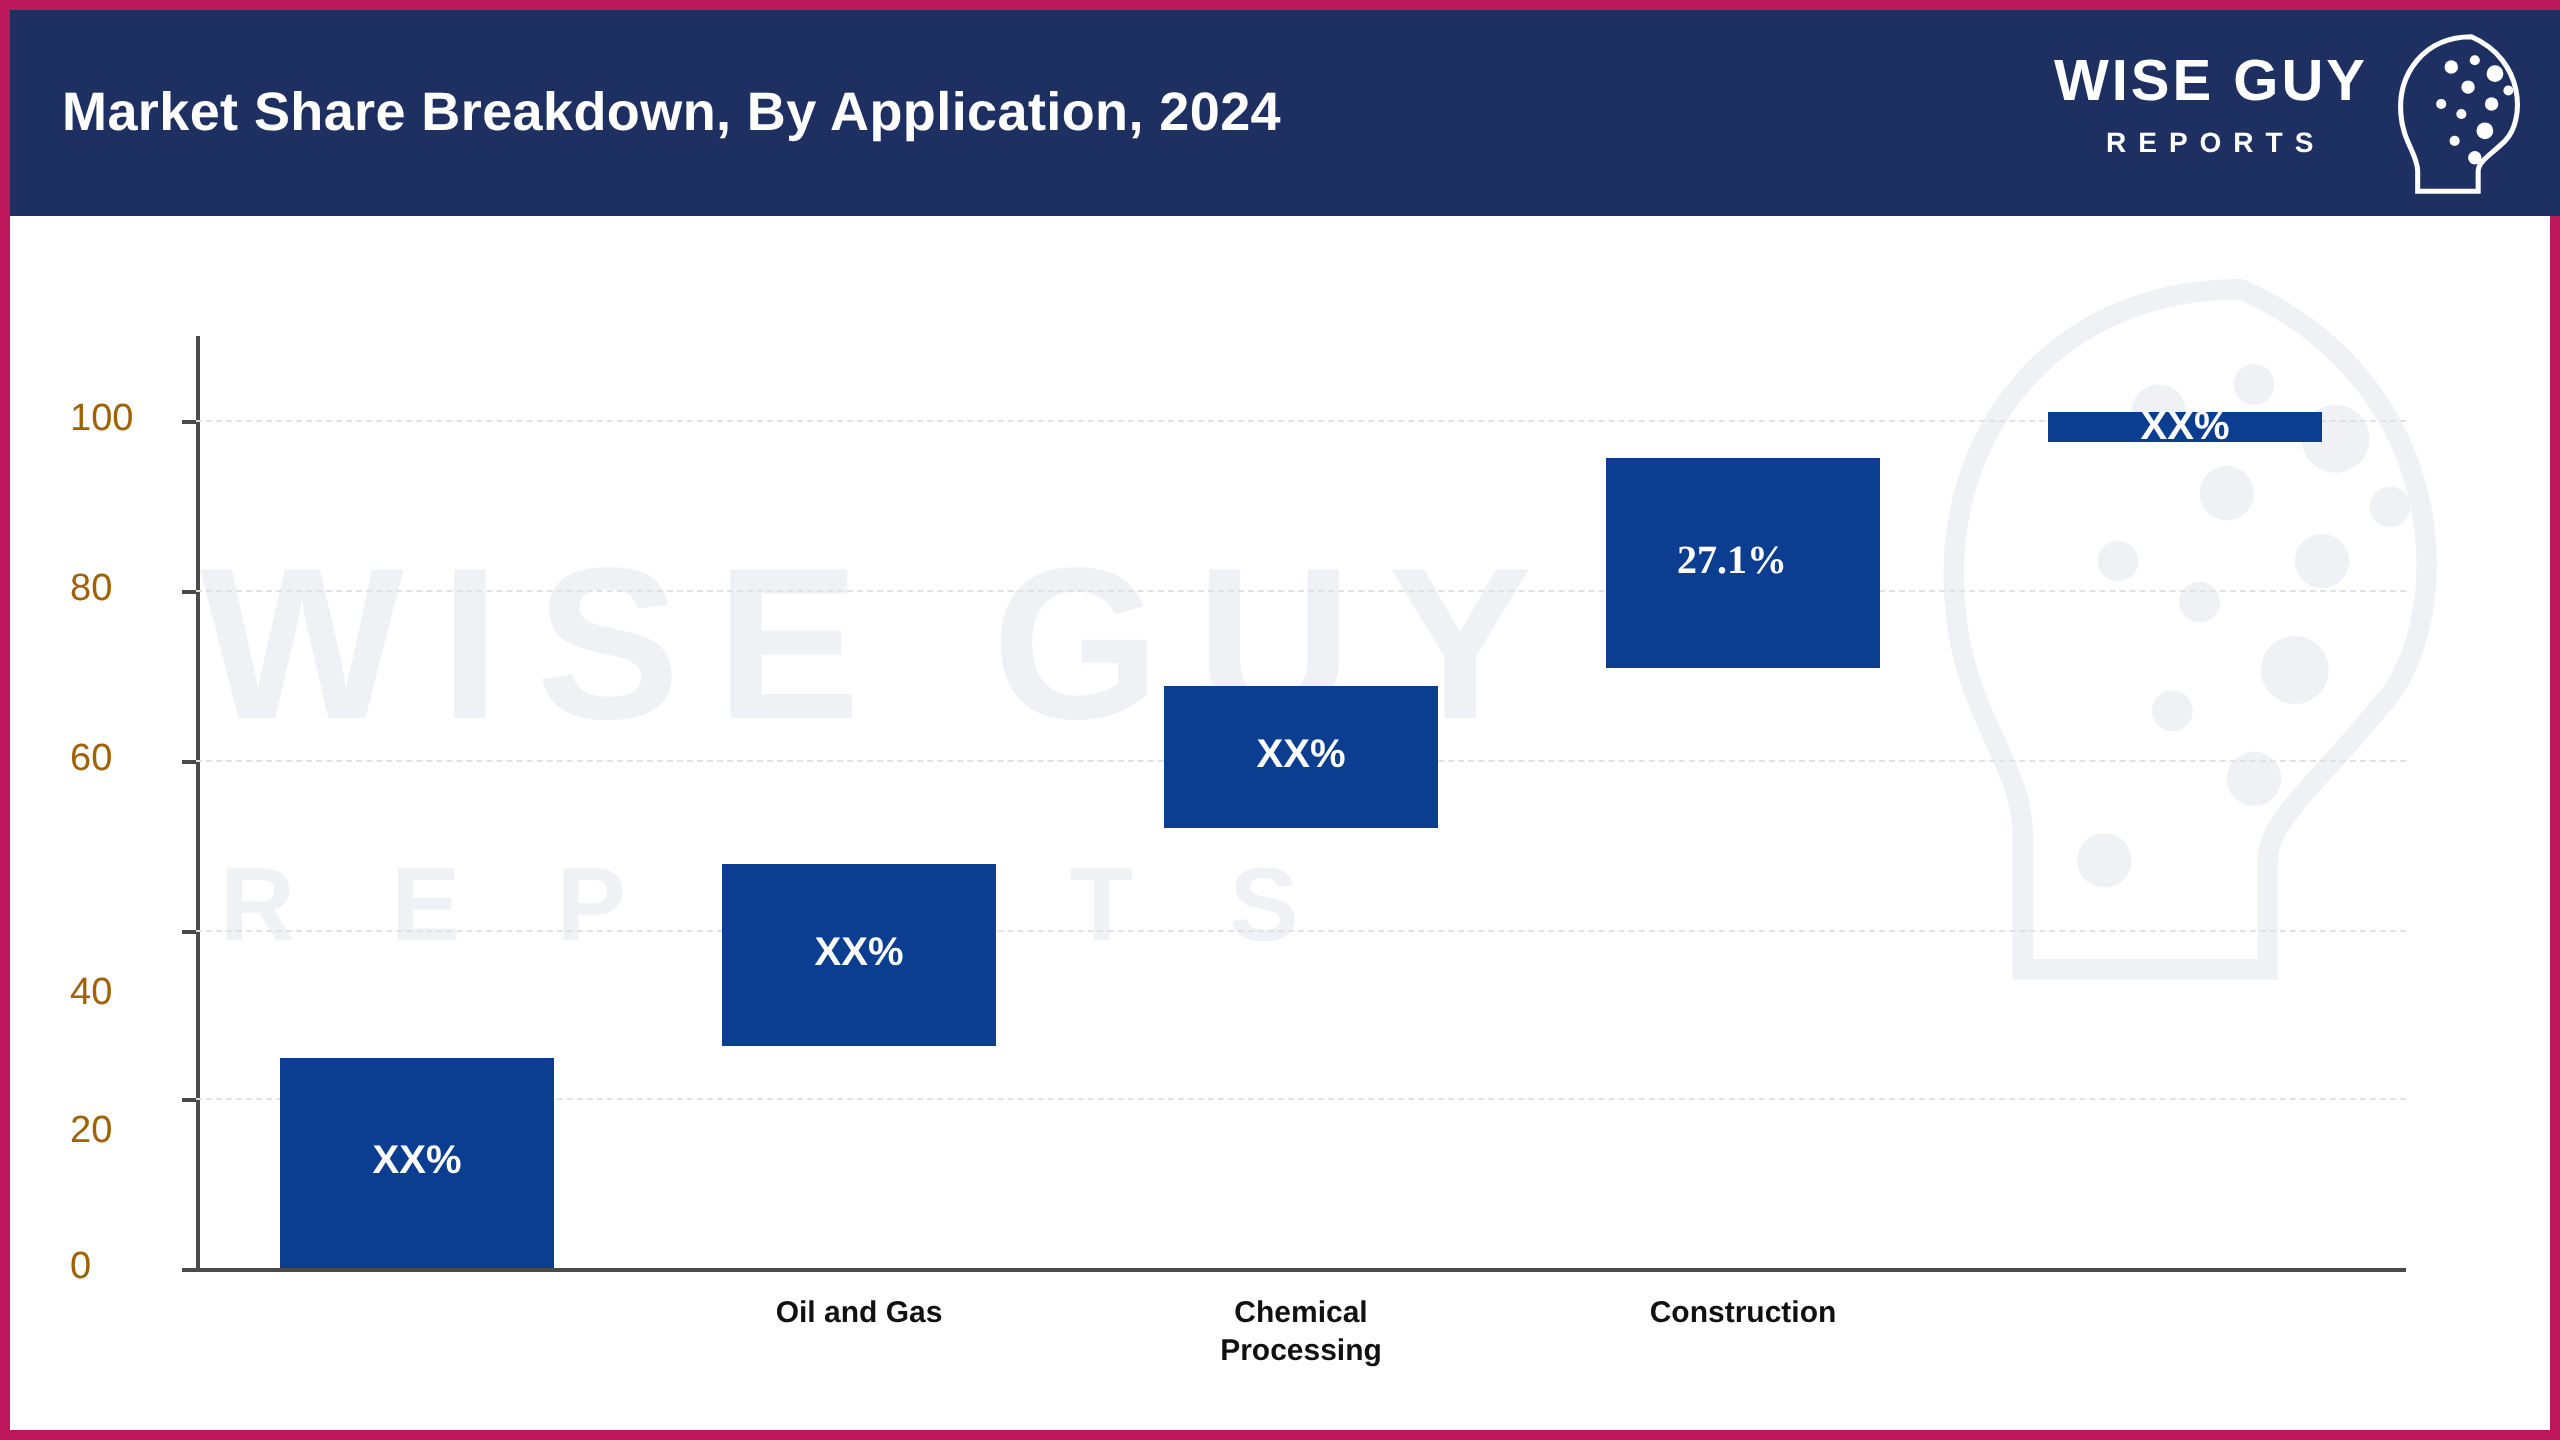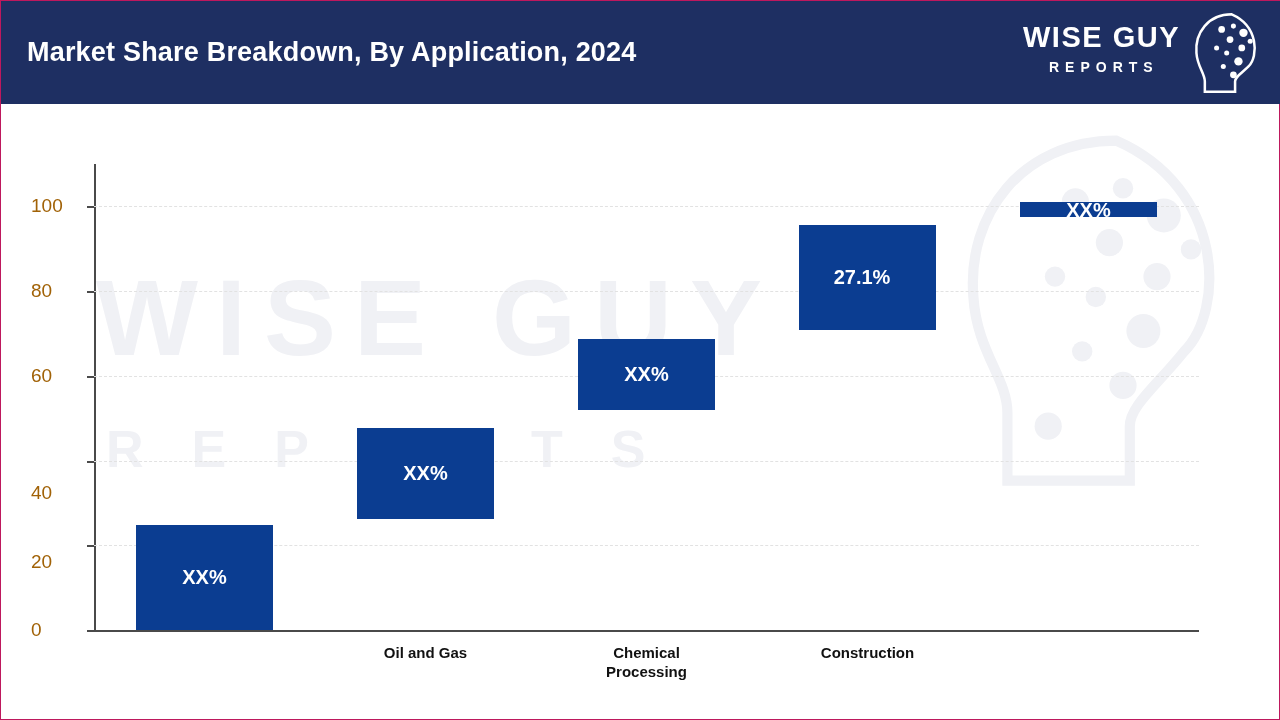--- a/index.html
+++ b/index.html
@@ -11,21 +11,21 @@
     height: 720px;
     background: #ffffff;
     font-family: "Liberation Sans", sans-serif;
     overflow: hidden;
   }
   .page {
     position: relative;
     width: 1280px;
     height: 720px;
     box-sizing: border-box;
-    border: 1px solid #be185d;
+    border: 5px solid #be185d;
     background: #ffffff;
   }
   
   .header {
     position: absolute;
     left: 0;
     top: 0;
     width: 1280px;
     height: 103px;
     background: #1e2f62;
@@ -250,20 +250,20 @@
         <div class="ytick-mark" style="top: 42.3636px;"></div>
         <div class="bar" style="left: 42px; top: 360.938px; width: 137px; height: 105.062px; background: rgb(11, 61, 145);"></div>
         <div class="bar-label" style="left: 42px; width: 137px; top: 413.469px;">XX%</div>
         <div class="bar" style="left: 263px; top: 263.502px; width: 137px; height: 91.0818px; background: rgb(11, 61, 145);"></div>
         <div class="bar-label" style="left: 263px; width: 137px; top: 309.043px;">XX%</div>
         <div class="cat-label" style="left: 221px; width: 221px; top: 480px; text-align: center;">Oil and Gas</div>
         <div class="bar" style="left: 484px; top: 174.538px; width: 137px; height: 71.1709px; background: rgb(11, 61, 145);"></div>
         <div class="bar-label" style="left: 484px; width: 137px; top: 210.124px;">XX%</div>
         <div class="cat-label" style="left: 442px; width: 221px; top: 480px;">Chemical<br>Processing</div>
         <div class="bar" style="left: 705px; top: 61.0036px; width: 137px; height: 104.638px; background: rgb(11, 61, 145);"></div>
-        <div class="bar-label" style="left: 705px; width: 126px; top: 113.323px;">27.1%</div>
+        <div class="bar-label" style="left: 705px; width: 126px; top: 113.323px; font-family: Liberation Serif, serif;">27.1%</div>
         <div class="cat-label" style="left: 663px; width: 221px; top: 480px;">Construction</div>
         <div class="bar" style="left: 926px; top: 38.1273px; width: 137px; height: 14.8273px; background: rgb(11, 61, 145);"></div>
         <div class="bar-label" style="left: 926px; width: 137px; top: 45.5409px;">XX%</div>
       </div>
 
   </div>
 </div>
 
 </body></html>

